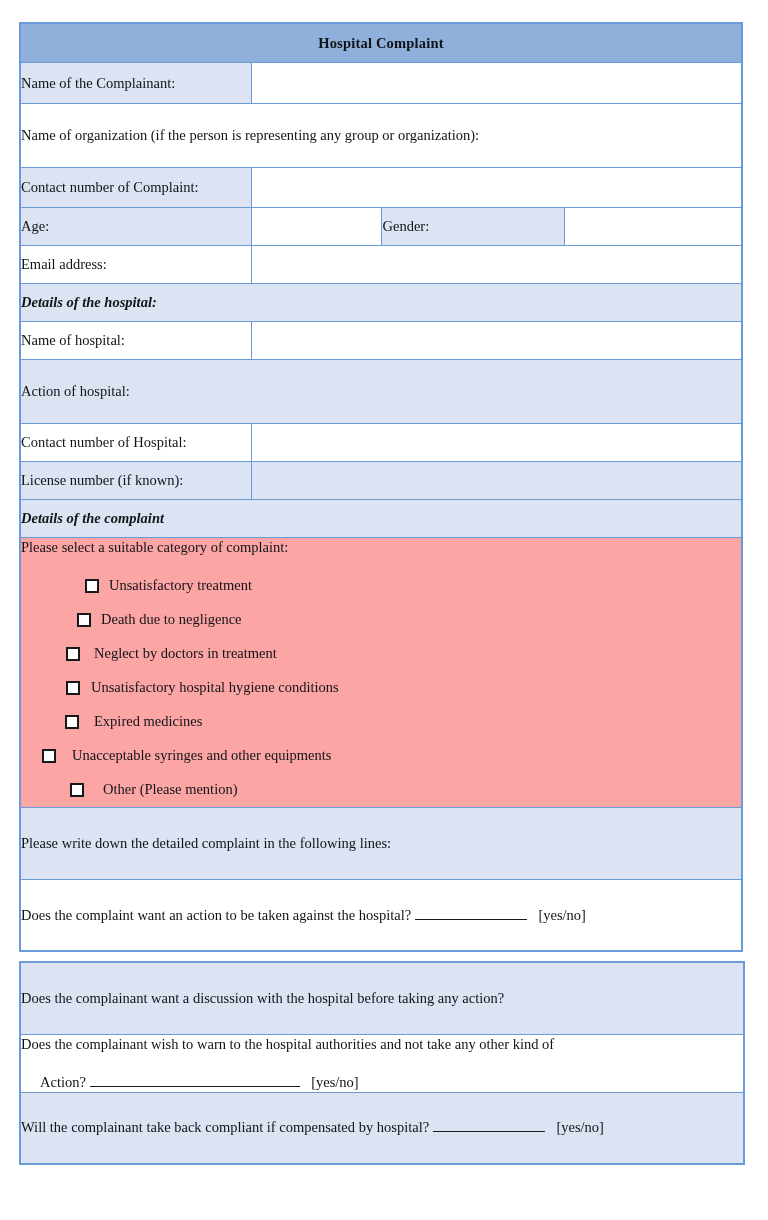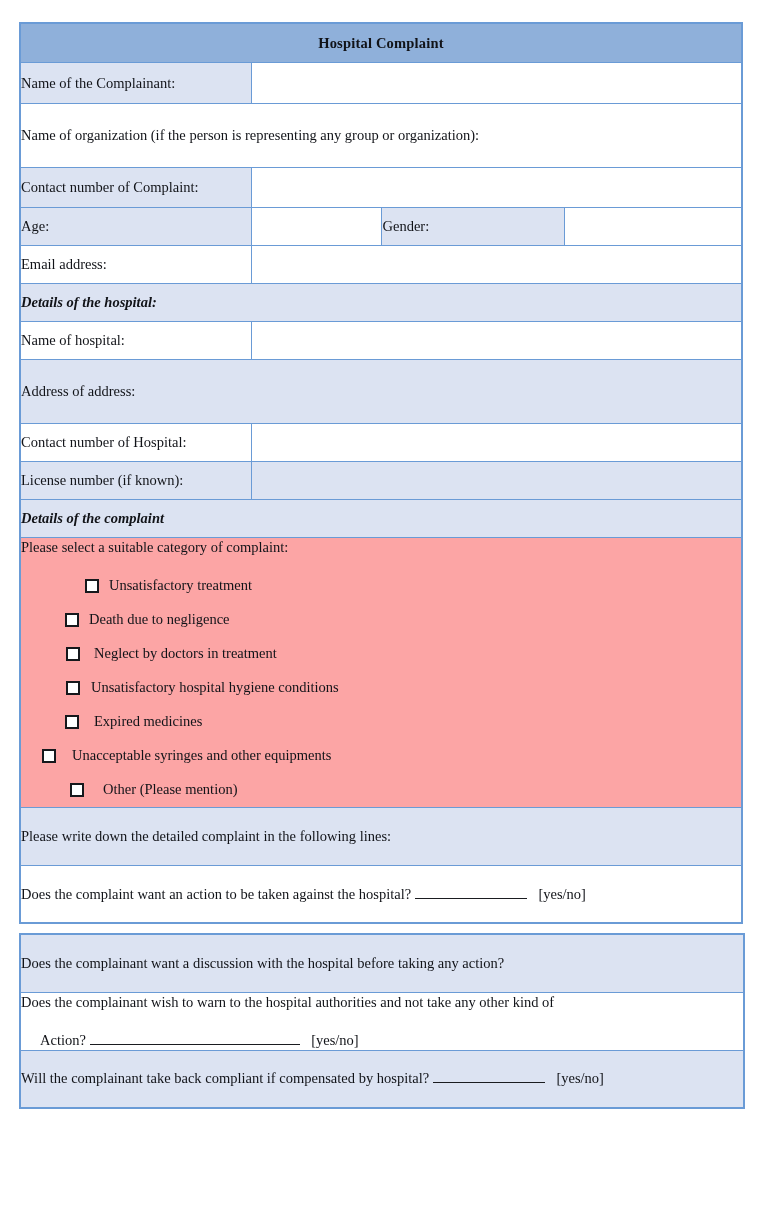--- a/index.html
+++ b/index.html
@@ -60,21 +60,21 @@
   .sect-head {
     font-weight: bold;
     font-style: italic;
     font-size: 14.5px;
     padding-left: 8px;
   }
 
   .row-h38 { height: 38px; }
   .row-h40 { height: 40px; }
   .row-h41 { height: 41px; }
-  .row-h58 { height: 58px; }
+  .row-h58 { height: 72px; }
   .row-h64 { height: 64px; }
 
   
   .checkbox-cell {
     padding: 14px 0 16px 10px;
     background: #fca5a5;
   }
   .cb-intro {
     font-size: 14.5px;
     margin-bottom: 12px;
@@ -171,21 +171,21 @@
       <tr class="row-h38">
         <td colspan="4" class="fill-light sect-head">Details of the hospital:</td>
       </tr>
 
       <tr class="row-h38">
         <td class="fill-white cell-pad">Name of hospital:</td>
         <td colspan="3" class="fill-white cell-pad"></td>
       </tr>
 
       <tr class="row-h64">
-        <td colspan="4" class="fill-light cell-pad-wide">Address of address:</td>
+        <td colspan="4" class="fill-light cell-pad-wide">Action of hospital:</td>
       </tr>
 
       <tr class="row-h38">
         <td class="fill-white cell-pad">Contact number of Hospital:</td>
         <td colspan="3" class="fill-white cell-pad"></td>
       </tr>
 
       <tr class="row-h38">
         <td class="fill-light cell-pad">License number (if known):</td>
         <td colspan="3" class="fill-light cell-pad"></td>
@@ -196,21 +196,21 @@
       </tr>
 
       <tr>
         <td colspan="4" class="checkbox-cell">
           <div class="cb-intro">Please select a suitable category of complaint:</div>
           <div id="category-list">
               <div class="cb-row" style="padding-left: 64px;">
                 <span class="cb-box"></span>
                 <span class="cb-label" style="margin-left: 10px;">Unsatisfactory treatment</span>
               </div>
-              <div class="cb-row" style="padding-left: 44px;">
+              <div class="cb-row" style="padding-left: 56px;">
                 <span class="cb-box"></span>
                 <span class="cb-label" style="margin-left: 10px;">Death due to negligence</span>
               </div>
               <div class="cb-row" style="padding-left: 45px;">
                 <span class="cb-box"></span>
                 <span class="cb-label" style="margin-left: 14px;">Neglect by doctors in treatment</span>
               </div>
               <div class="cb-row" style="padding-left: 45px;">
                 <span class="cb-box"></span>
                 <span class="cb-label" style="margin-left: 11px;">Unsatisfactory hospital hygiene conditions</span>

